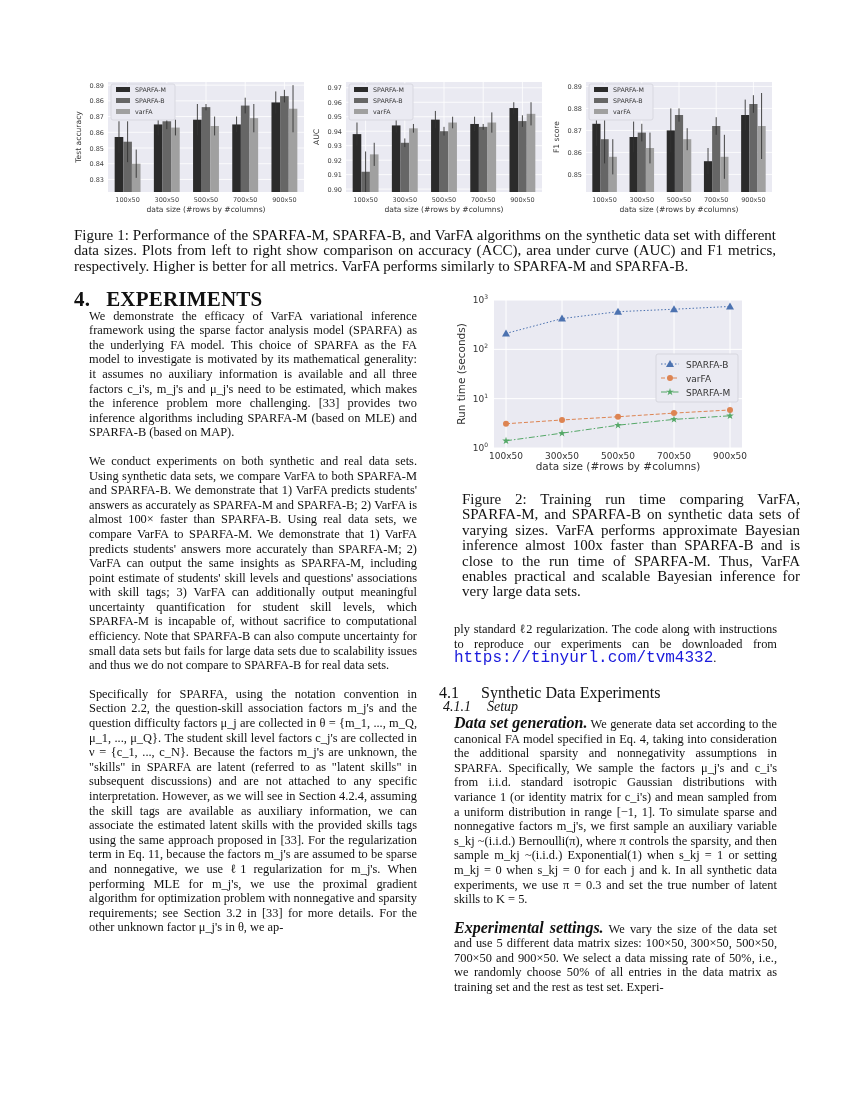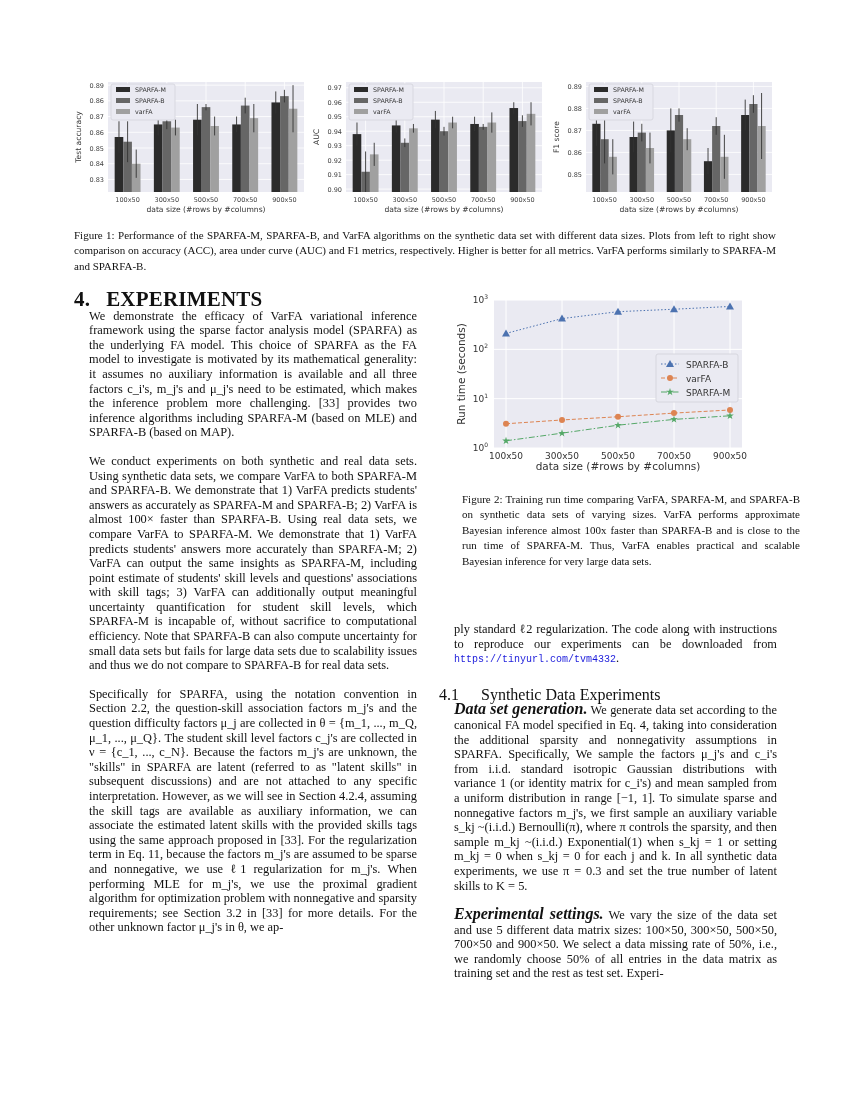--- a/index.html
+++ b/index.html
@@ -2,31 +2,31 @@
 <html><head>
 <meta charset="utf-8">
 <style>
   html, body { margin: 0; padding: 0; background: #ffffff; }
   body { width: 850px; height: 1100px; position: relative; overflow: hidden;
          font-family: "Liberation Serif", "DejaVu Serif", serif; color: #111; }
   .abs { position: absolute; }
   .fig-row { position: absolute; top: 78px; left: 72px; width: 700px; height: 148px; }
   .chart { position: absolute; top: 0; }
   .chart svg { display: block; }
-  .caption { font-size: 11px; line-height: 15.4px; text-align: justify; }
+  .caption { font-size: 15px; line-height: 15.4px; text-align: justify; }
   .col { position: absolute; width: 343px; font-size: 12.4px; line-height: 14.6px; text-align: justify; hyphens: auto; }
   .col p { margin: 0 0 14px 15px; }
   h1.sec { font-family: "Liberation Serif", serif; font-size: 21px; font-weight: bold; margin: 0 0 2px 0; letter-spacing: 0.2px; }
   h1.sec .num { margin-right: 16px; }
   h2.sub { font-size: 16px; font-weight: normal; margin: 0; }
   h2.sub .num { margin-right: 22px; }
   h3.subsub { font-size: 14px; font-style: italic; font-weight: normal; margin: 0 0 1px 4px; }
   h3.subsub .num { margin-right: 16px; }
   .runin { font-style: italic; font-weight: bold; font-size: 16px; }
-  .mono { font-family: "Liberation Mono", "DejaVu Sans Mono", monospace; color: #1a1adb; font-size: 10px; }
+  .mono { font-family: "Liberation Mono", "DejaVu Sans Mono", monospace; color: #1a1adb; font-size: 16px; }
 </style>
 </head>
 <body>
 
 <div class="fig-row">
   <div class="chart" style="left:0px;">
     <svg id="bar0" width="236" height="148">
         <rect x="36" y="4" width="196" height="110" fill="#eaeaf2"></rect>
         <line x1="36" x2="232" y1="101.42857142857143" y2="101.42857142857143" stroke="#ffffff" stroke-width="0.8"></line>
         <text x="32" y="103.92857142857143" font-size="6.5" text-anchor="end" fill="#444" font-family="&quot;DejaVu Sans&quot;, &quot;Liberation Sans&quot;, sans-serif">0.83</text>
@@ -310,19 +310,22 @@
 
 <div class="abs caption" style="left:462px; top:492px; width:338px;">Figure 2: Training run time comparing VarFA, SPARFA-M, and SPARFA-B on synthetic data sets of varying sizes. VarFA performs approximate Bayesian inference almost 100x faster than SPARFA-B and is close to the run time of SPARFA-M. Thus, VarFA enables practical and scalable Bayesian inference for very large data sets.</div>
 
 <div class="col" style="left:439px; top:622px; width:338px;">
   <p style="margin-bottom:20px;">
     <span>ply standard ℓ2 regularization. The code along with instructions to reproduce our experiments can be downloaded from </span><a class="mono">https://tinyurl.com/tvm4332</a><span>.</span>
   </p>
   <h2 class="sub">
     <span class="num">4.1</span><span>Synthetic Data Experiments</span>
   </h2>
+  <h3 class="subsub">
+    <span class="num">4.1.1</span><span>Setup</span>
+  </h3>
   <p>
     <span class="runin">Data set generation.</span><span> We generate data set according to the canonical FA model specified in Eq. 4, taking into consideration the additional sparsity and nonnegativity assumptions in SPARFA. Specifically, We sample the factors μ_j's and c_i's from i.i.d. standard isotropic Gaussian distributions with variance 1 (or identity matrix for c_i's) and mean sampled from a uniform distribution in range [−1, 1]. To simulate sparse and nonnegative factors m_j's, we first sample an auxiliary variable s_kj ~(i.i.d.) Bernoulli(π), where π controls the sparsity, and then sample m_kj ~(i.i.d.) Exponential(1) when s_kj = 1 or setting m_kj = 0 when s_kj = 0 for each j and k. In all synthetic data experiments, we use π = 0.3 and set the true number of latent skills to K = 5.</span>
   </p>
   <p>
     <span class="runin">Experimental settings.</span><span> We vary the size of the data set and use 5 different data matrix sizes: 100×50, 300×50, 500×50, 700×50 and 900×50. We select a data missing rate of 50%, i.e., we randomly choose 50% of all entries in the data matrix as training set and the rest as test set. Experi-</span>
   </p>
 </div>
 
 </body></html>

